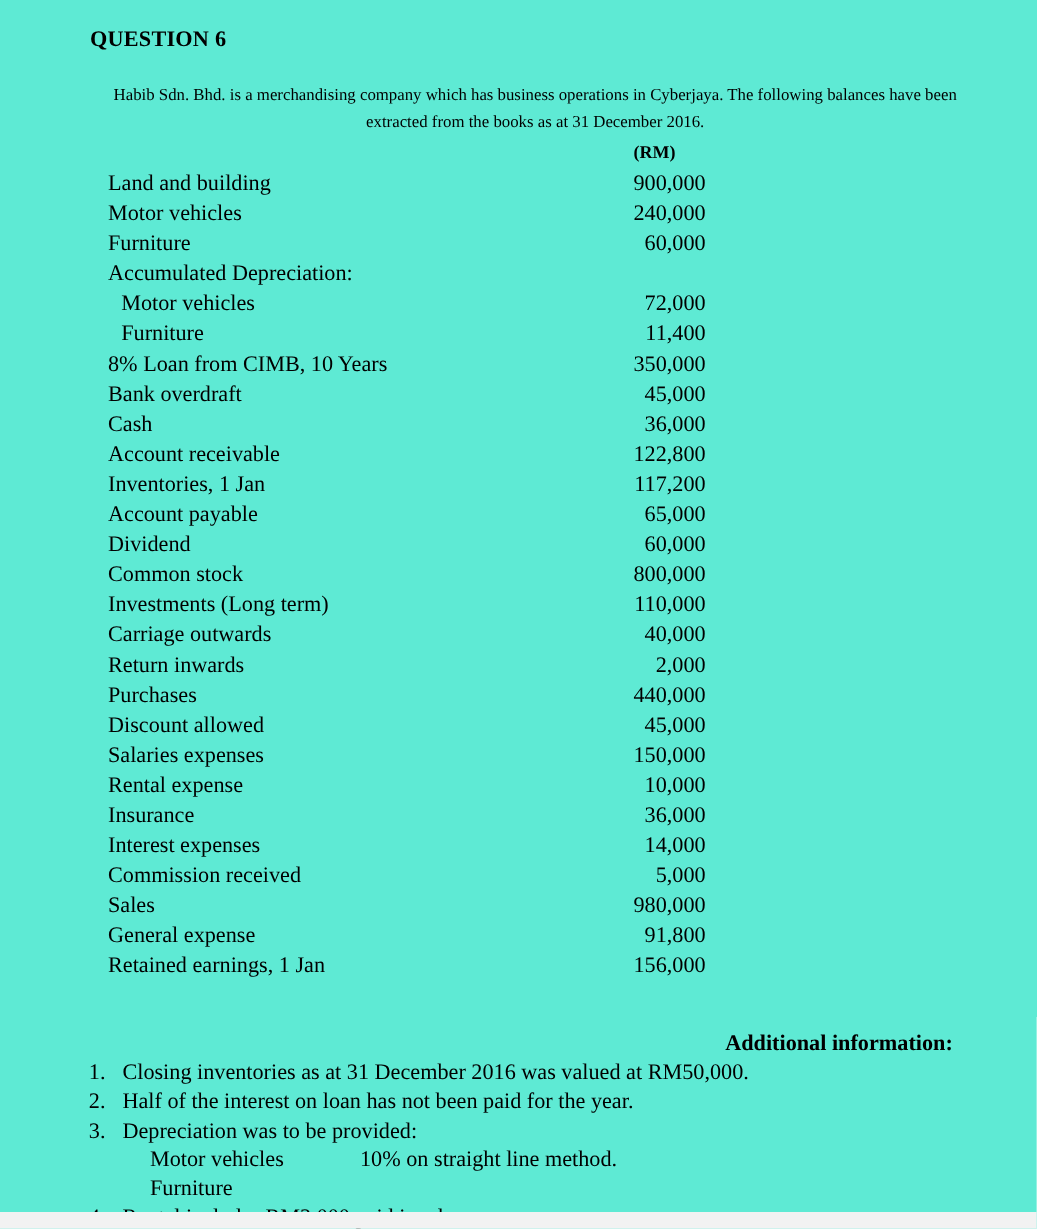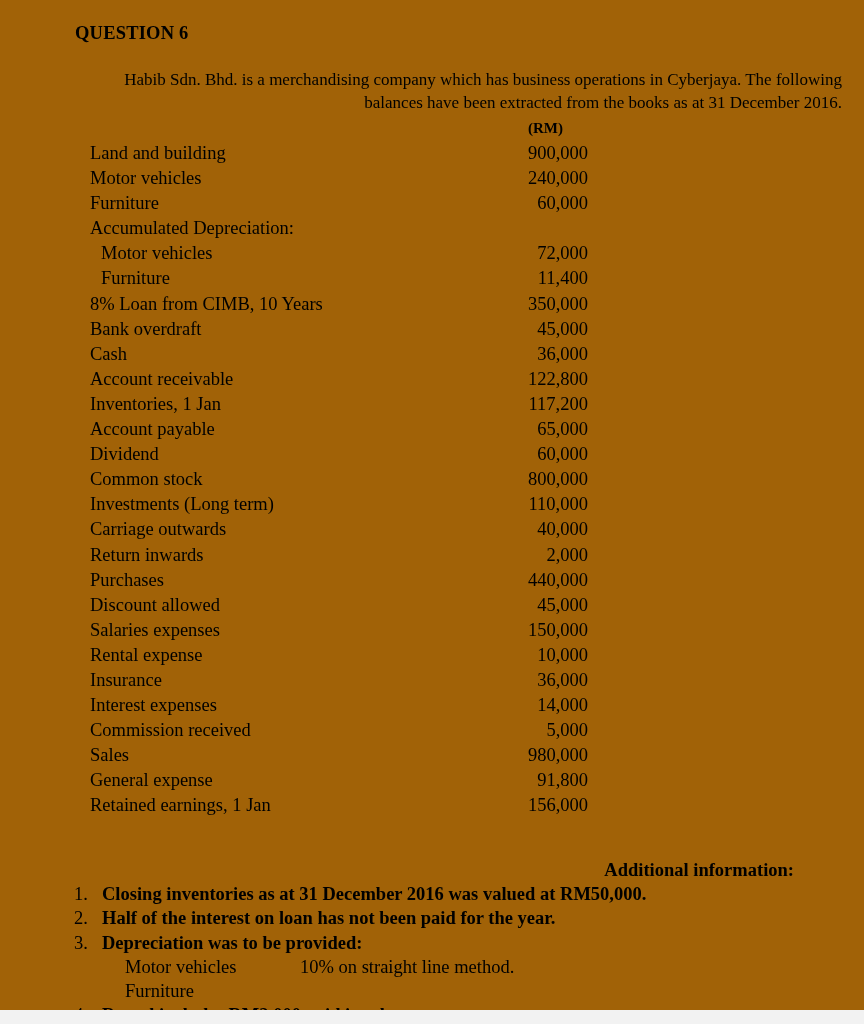--- a/index.html
+++ b/index.html
@@ -15,21 +15,21 @@
     position: relative;
     font-family: "Liberation Serif", "DejaVu Serif", serif;
     color: #000000;
     overflow: hidden;
   }
   .page {
     position: absolute;
     left: 0; top: 0;
     width: 864px;
     height: 1024px;
-    background: #a16207;
+    background: #5eead4;
     padding: 0;
   }
   .bottom-band {
     position: absolute;
     left: 0;
     bottom: 0;
     width: 864px;
     height: 14px;
     background: #f2f2f2;
   }
@@ -43,24 +43,23 @@
     font-weight: bold;
     letter-spacing: 0.2px;
   }
 
   
   .intro {
     position: absolute;
     left: 74px;
     top: 68px;
     width: 744px;
-    font-size: 17px;
+    font-size: 14px;
     line-height: 23px;
-    text-align: right;
-    margin-left: 24px;
+    text-align: center;
   }
 
   
   .balances {
     position: absolute;
     left: 74px;
     top: 116px;
     width: 514px;
   }
   .col-header {
@@ -112,21 +111,20 @@
     line-height: 24.3px;
     height: 24.3px;
   }
   .ai-num {
     flex: 0 0 28px;
     text-align: left;
   }
   .ai-text {
     flex: 1 1 auto;
     white-space: nowrap;
-    font-weight: bold;
   }
   .dep-row {
     display: flex;
     align-items: baseline;
     line-height: 24.3px;
     height: 24.3px;
     padding-left: 51px;
   }
   .dep-asset {
     flex: 0 0 175px;

